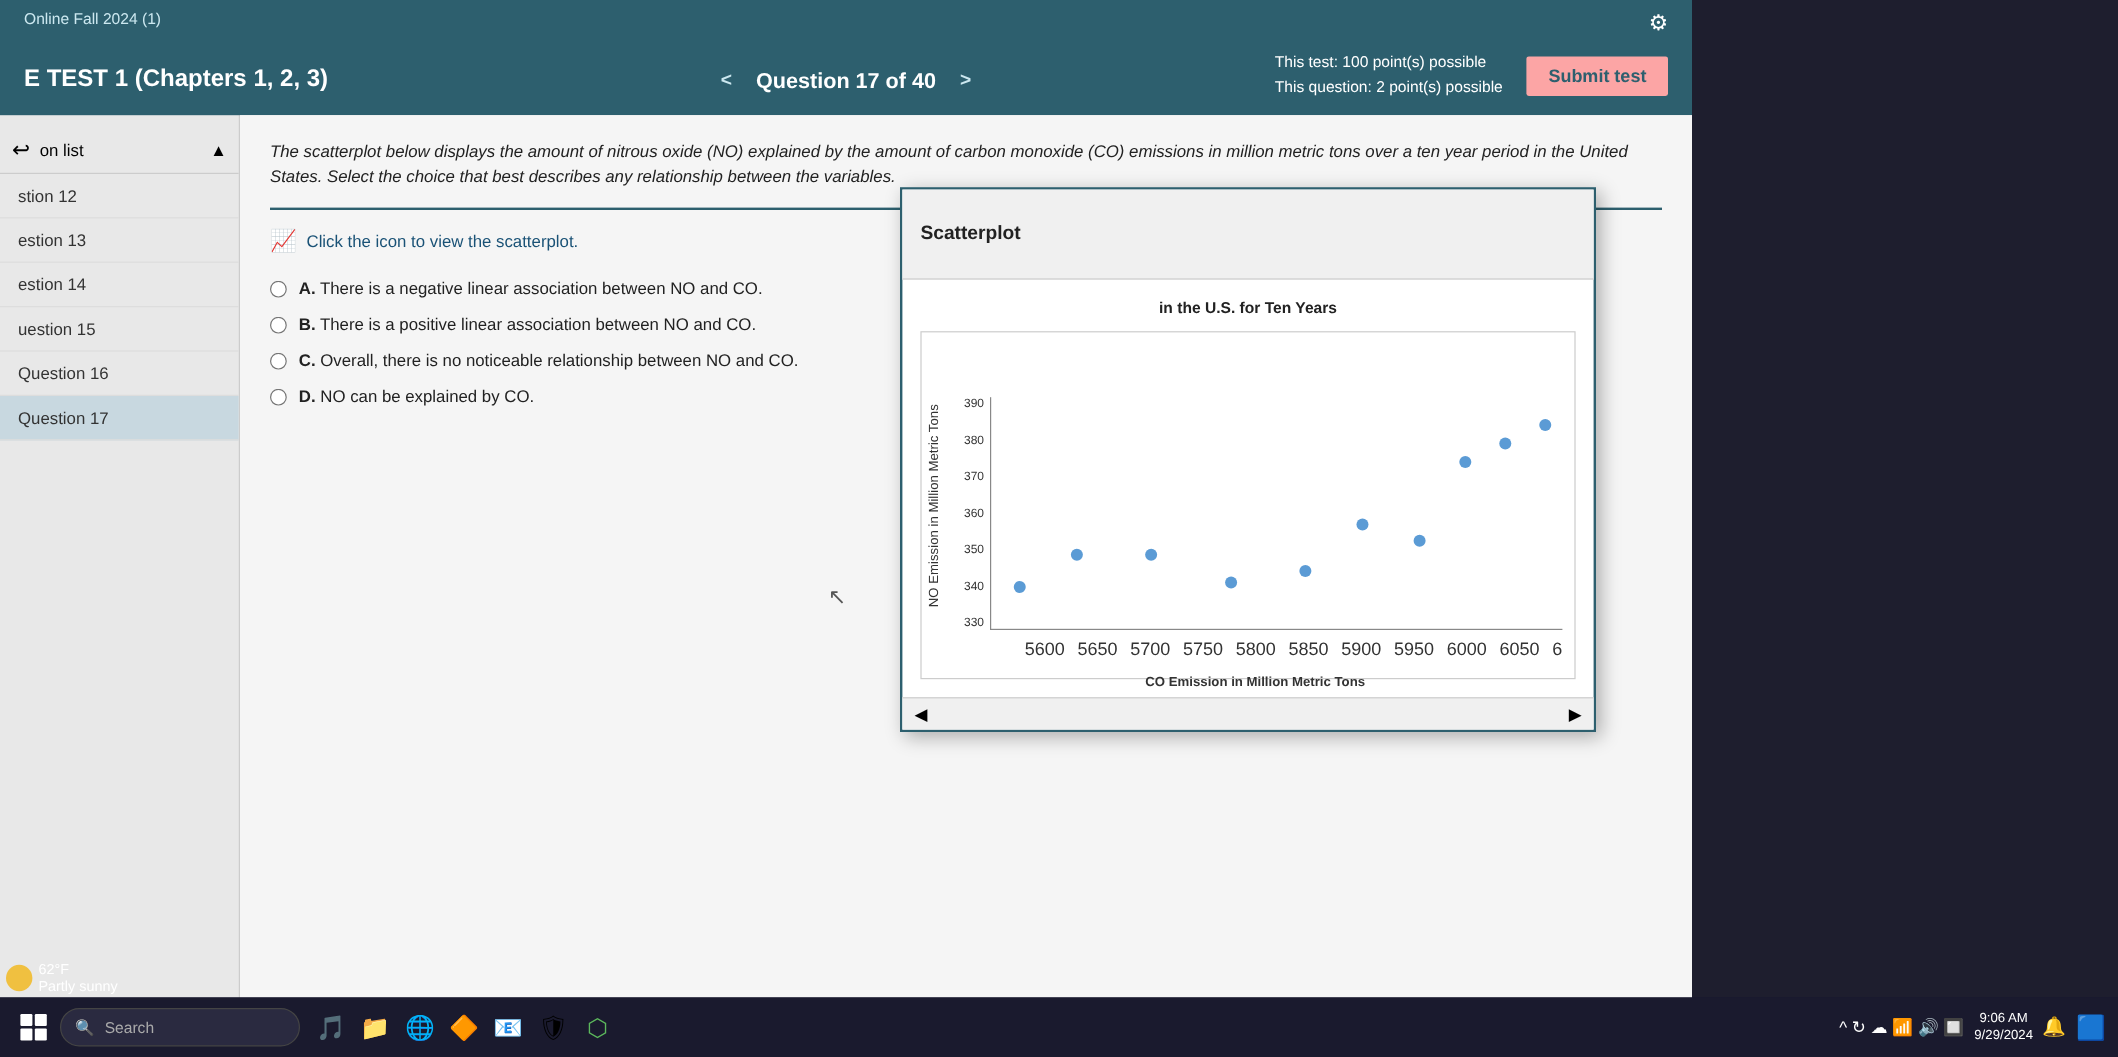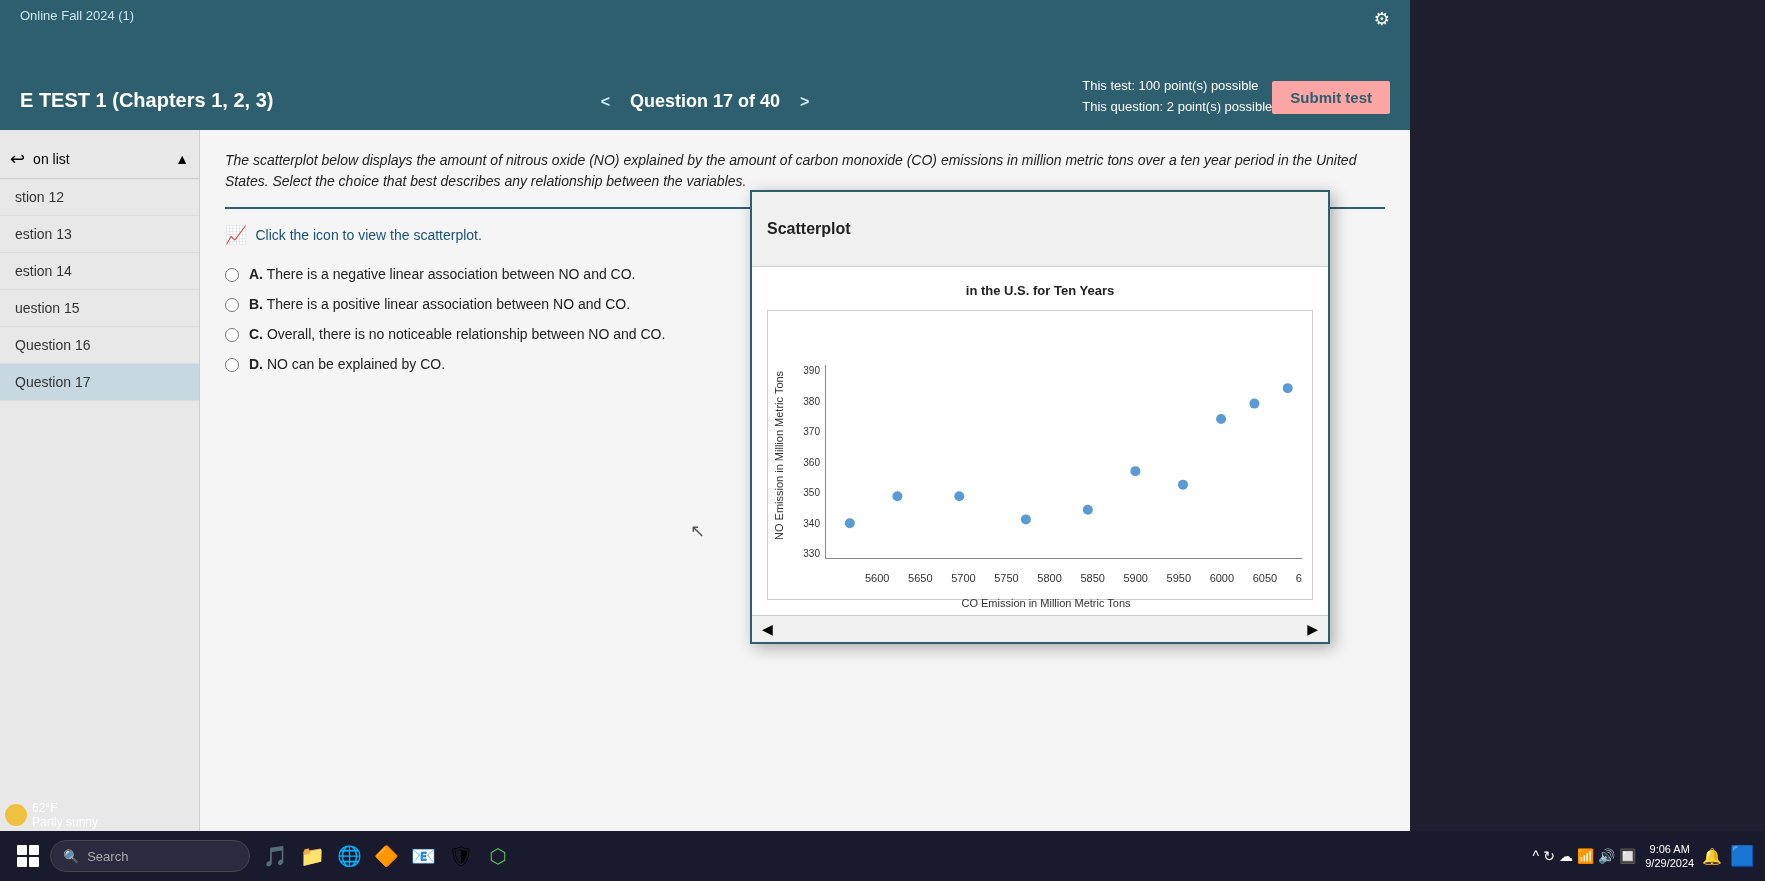--- a/index.html
+++ b/index.html
@@ -11,21 +11,21 @@
       height: 881px;
       background: #f0f0f0;
       position: absolute;
       left: 0;
       top: 0;
     }
 
     
     .header-bar {
       background: #2d5f6e;
-      height: 130px;
+      height: 96px;
       width: 100%;
       display: flex;
       align-items: center;
       padding: 0 20px;
       position: relative;
     }
 
     .header-top {
       position: absolute;
       top: 8px;
@@ -70,20 +70,21 @@
       font-size: 16px;
       color: #cce8f0;
     }
 
     .header-right {
       position: absolute;
       right: 20px;
       bottom: 12px;
       display: flex;
       align-items: center;
+      gap: 20px;
       color: white;
     }
 
     .header-right .test-info {
       text-align: left;
       font-size: 13px;
       line-height: 1.6;
     }
 
     .submit-btn {
@@ -271,38 +272,39 @@
       left: 35px;
       top: 0;
       right: 0;
       bottom: 30px;
       border-left: 1px solid #888;
       border-bottom: 1px solid #888;
     }
 
     .x-axis-ticks {
       position: absolute;
-      left: 35px;
+      left: 24px;
       right: 0;
       bottom: 5px;
       display: flex;
       justify-content: space-between;
-      font-size: 11px;
+      font-size: 15px;
       color: #333;
       padding-left: 40px;
     }
 
     .x-axis-label {
       position: absolute;
       bottom: 0;
       left: 50%;
       transform: translateX(-50%);
       font-size: 11px;
       color: #333;
       white-space: nowrap;
+      font-weight: bold;
     }
 
     
     .taskbar {
       position: absolute;
       bottom: 0;
       left: 0;
       right: 0;
       height: 50px;
       background: #1a1a2e;

